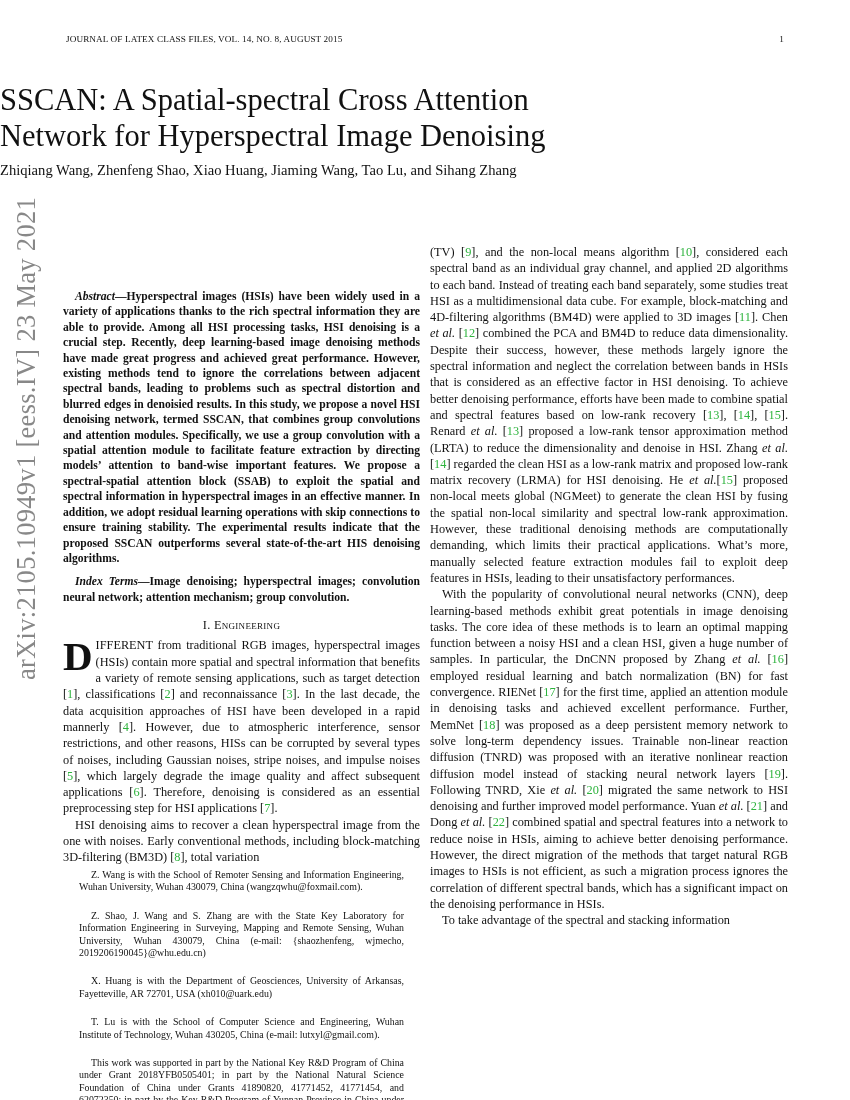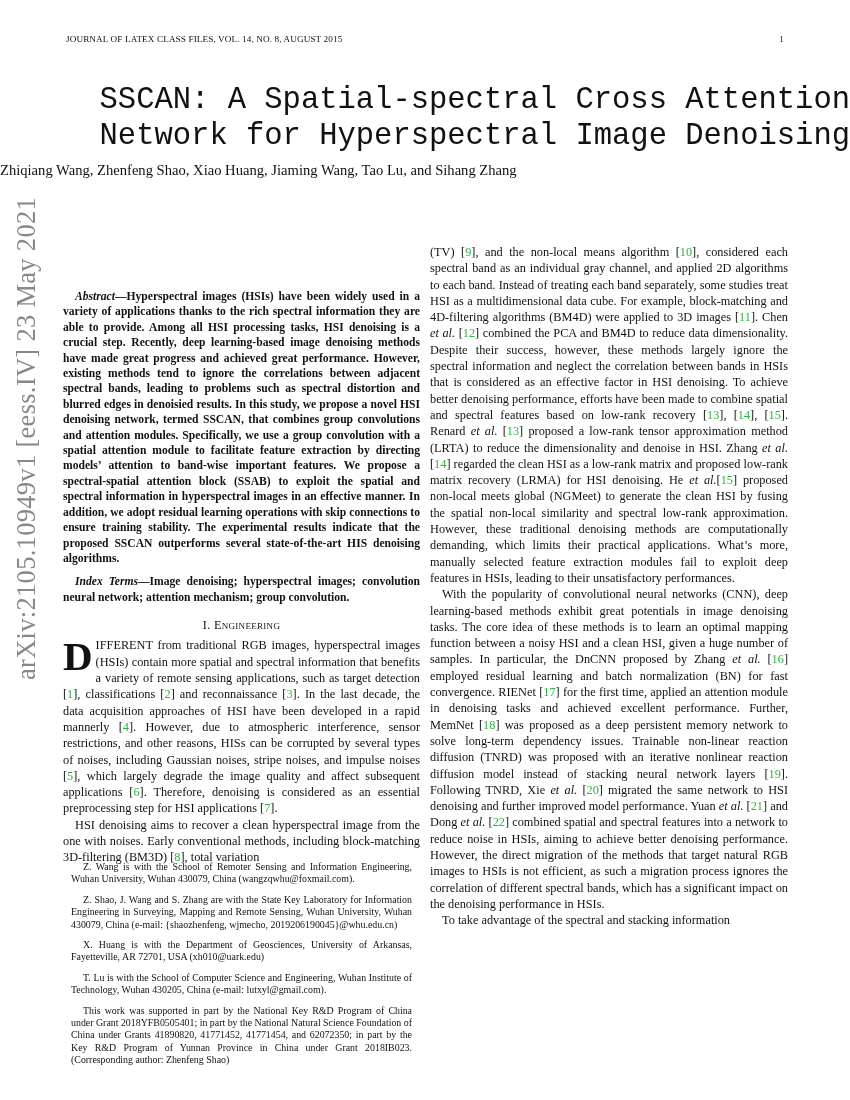--- a/index.html
+++ b/index.html
@@ -1,39 +1,39 @@
 <!DOCTYPE html>
 <html><head>
 <meta charset="utf-8">
 <style>
   html, body { margin:0; padding:0; background:#ffffff; }
   body { width:850px; height:1100px; position:relative; overflow:hidden;
          font-family:"Liberation Serif", "DejaVu Serif", serif; color:#111; }
   .header { position:absolute; top:34px; left:66px; right:66px; font-size:9.2px; letter-spacing:0.1px; }
   .header .journal { position:absolute; left:0; top:0; }
   .header .pageno { position:absolute; right:0; top:0; }
-  .title { position:absolute; top:82px; left:0; width:850px; text-align:right;
-           font-size:30.5px; line-height:36px;font-family:Liberation Mono, monospace; }
+  .title { position:absolute; top:82px; left:0; width:850px; text-align:left;
+           font-size:30.5px; line-height:36px; }
   .authors { position:absolute; top:162px; left:0; width:850px; text-align:left; font-size:14.6px; }
   .arxiv { position:absolute; left:11px; top:680px; transform-origin:0 0; transform:rotate(-90deg);
            font-size:26.5px; color:#888; white-space:nowrap; letter-spacing:0.3px; }
   .col { position:absolute; top:244px; width:357px; font-size:12.3px; line-height:16.3px; text-align:justify; }
   .col.left { left:63px;margin-top:45px; }
   .col.right { left:430px; width:358px; }
   .col p { margin:0; text-indent:12px; }
   .abstract { font-weight:bold; font-size:11.6px; line-height:15.4px; }
   .abstract p { margin:0; text-indent:12px; }
   .abstract em { font-weight:bold; }
   .index { margin-top:8px !important; }
   .section-title { text-align:center; margin:12px 0 4px 0; font-size:12.3px; font-variant:small-caps; letter-spacing:0.3px; }
   .dropcap { float:left; font-size:41px; line-height:30px; font-weight:bold; margin:4px 3px 0 0; padding:0; }
   .first-para { text-indent:0 !important; }
   .cite { color:#2db33d; }
   .footnotes { position:absolute; left:63px; top:853px; width:357px; font-size:9.9px; line-height:12.4px; text-align:justify; }
-  .footnotes p { margin:8px; text-indent:12px; }
+  .footnotes p { margin:16px; text-indent:12px; }
   i { font-style:italic; }
 </style>
 </head>
 <body>
 
 <div class="header">
   <span class="journal">JOURNAL OF LATEX CLASS FILES, VOL. 14, NO. 8, AUGUST 2015</span>
   <span class="pageno">1</span>
 </div>
 

